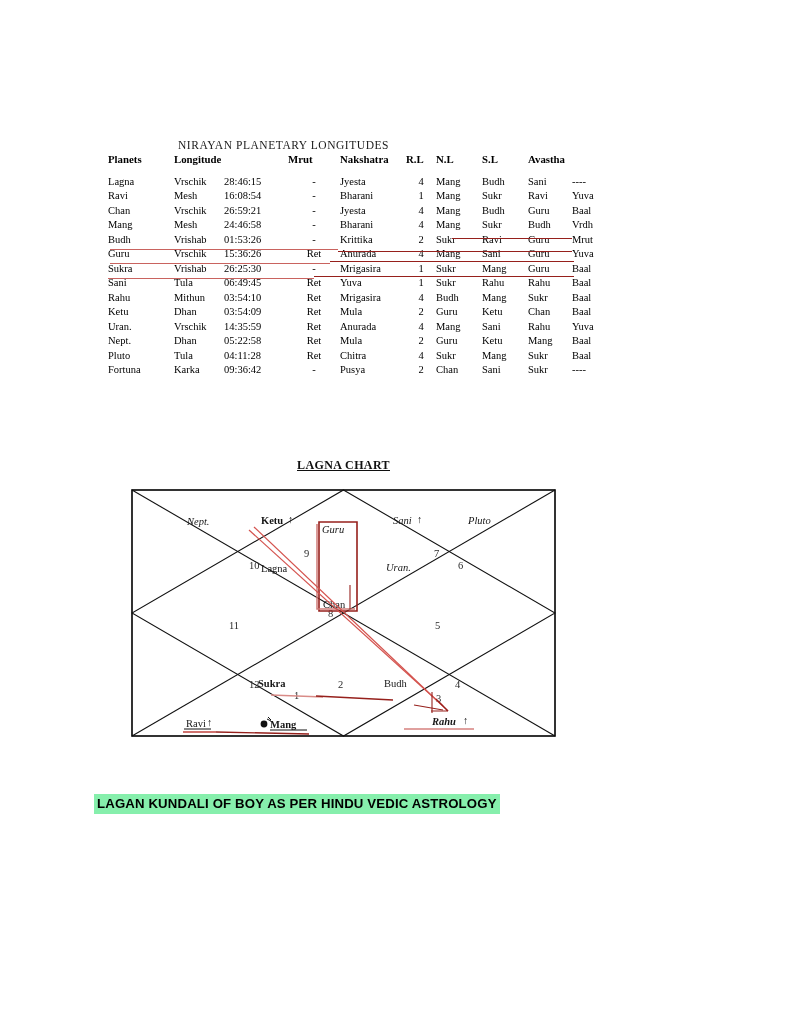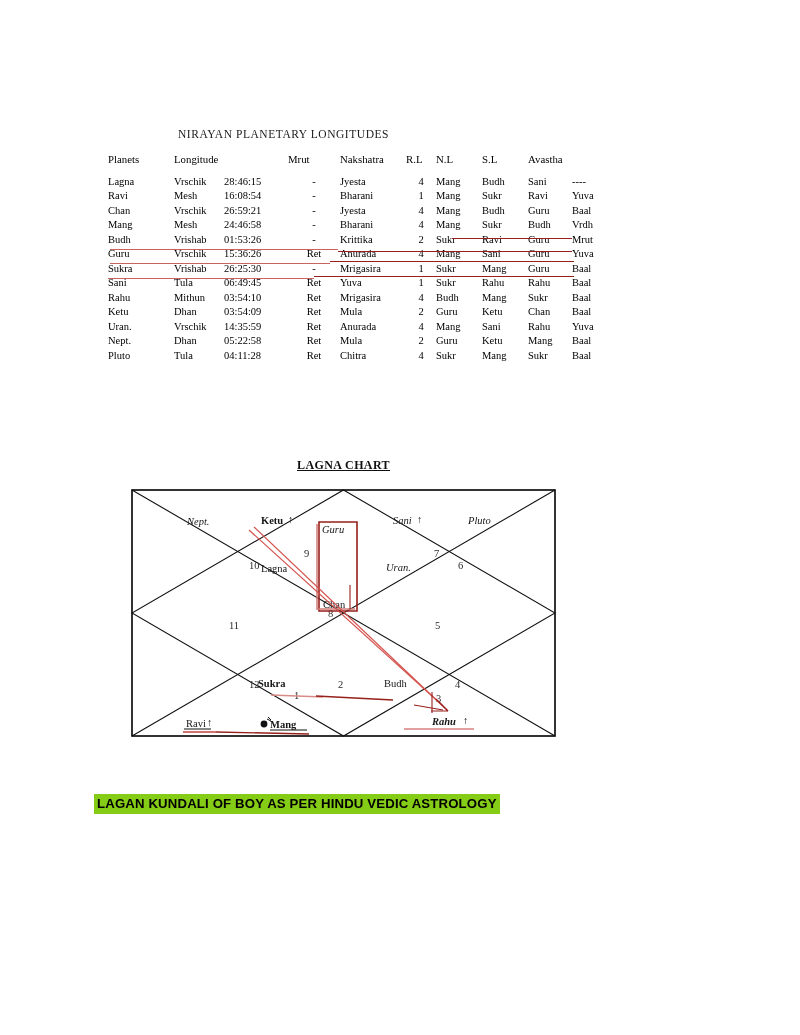--- a/index.html
+++ b/index.html
@@ -21,38 +21,38 @@
   #table-section {
     position: absolute;
     left: 0;
     top: 0;
     width: 800px;
   }
 
   #table-title {
     position: absolute;
     left: 178px;
-    top: 128px;
+    top: 139px;
     font-family: "Liberation Serif", "DejaVu Serif", serif;
     font-size: 11.5px;
     letter-spacing: 0.55px;
     white-space: nowrap;
     color: #1a1a1a;
   }
 
   #longitude-table {
     position: absolute;
     left: 108px;
     top: 154px;
     border-collapse: collapse;
     font-size: 10.5px;
     line-height: 1;
   }
   #longitude-table th {
-    font-weight: normal;
+    font-weight: bold;
     text-align: left;
     padding: 0 0 12px 0;
     white-space: nowrap;
     font-size: 10.8px;
   }
   #longitude-table td {
     padding: 0;
     height: 14.5px;
     white-space: nowrap;
     vertical-align: top;
@@ -115,21 +115,21 @@
     font-family: "Liberation Serif", "DejaVu Serif", serif;
     font-size: 10.5px;
     fill: #2a2a2a;
   }
 
   
   #caption {
     position: absolute;
     left: 94px;
     top: 794px;
-    background: #84cc16;
+    background: #86efac;
     color: #000000;
     font-family: "Liberation Sans", "DejaVu Sans", sans-serif;
     font-weight: bold;
     font-size: 13.2px;
     letter-spacing: 0.15px;
     padding: 2px 3px 3px 3px;
     white-space: nowrap;
   }
 </style>
 </head>
@@ -304,20 +304,32 @@
           <td class="col-rasi">Tula</td>
           <td class="col-deg">04:11:28</td>
           <td class="col-mode">Ret</td>
           <td class="col-nak">Chitra</td>
           <td class="col-rl">4</td>
           <td class="col-nl">Sukr</td>
           <td class="col-sl">Mang</td>
           <td class="col-sl2">Sukr</td>
           <td class="col-av">Baal</td>
         </tr>
+        <tr>
+          <td class="col-planet">Fortuna</td>
+          <td class="col-rasi">Karka</td>
+          <td class="col-deg">09:36:42</td>
+          <td class="col-mode">-</td>
+          <td class="col-nak">Pusya</td>
+          <td class="col-rl">2</td>
+          <td class="col-nl">Chan</td>
+          <td class="col-sl">Sani</td>
+          <td class="col-sl2">Sukr</td>
+          <td class="col-av">----</td>
+        </tr>
       </tbody>
   </table>
 
   <div class="tbl-ann" style="left:452px; top:238px; width:120px;"></div>
   <div class="tbl-ann light" style="left:110px; top:249px; width:228px;"></div>
   <div class="tbl-ann" style="left:338px; top:251px; width:234px;"></div>
   <div class="tbl-ann light" style="left:110px; top:263px; width:220px;"></div>
   <div class="tbl-ann" style="left:330px; top:261px; width:244px;"></div>
   <div class="tbl-ann light" style="left:108px; top:278px; width:206px;"></div>
   <div class="tbl-ann" style="left:314px; top:276px; width:260px;"></div>

